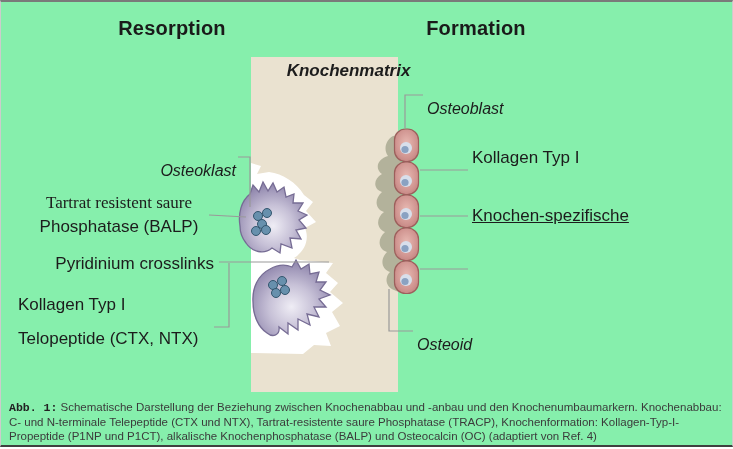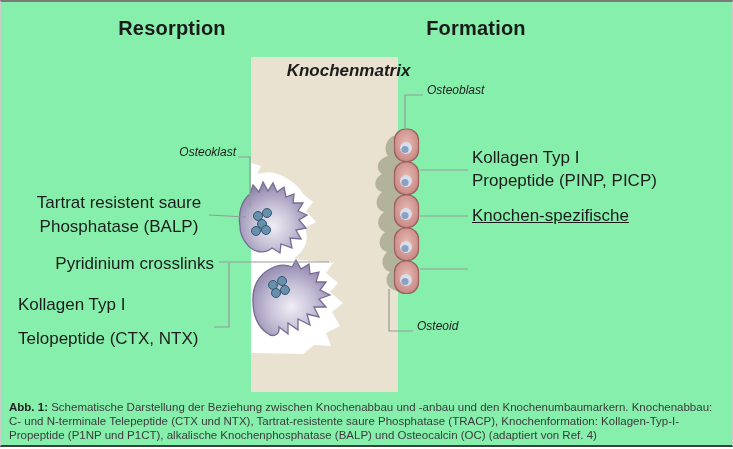--- a/index.html
+++ b/index.html
@@ -13,27 +13,27 @@
     border-bottom:2px solid #3f3f3f;
     border-left:1px solid #cccccc;
     border-right:1px solid #cccccc;
     overflow:hidden;
     color:#1c1c1c;
   }
   #diagram-svg{position:absolute;left:0;top:0;}
   .lbl{position:absolute;white-space:nowrap;}
   .title{font-size:20px;font-weight:700;text-align:center;letter-spacing:.2px;color:#1a1a1a;}
   .marker{font-size:17px;line-height:24px;color:#1c1c1c;}
-  .ital{font-style:italic;font-size:12px;color:#1c1c1c;}
+  .ital{font-style:italic;font-size:16px;color:#1c1c1c;margin-top:17px;}
   .matrix-lbl{font-style:italic;font-size:17px;font-weight:600;text-align:center;}
   #caption{
     position:absolute;left:8px;top:398px;width:716px;
     font-size:11.5px;line-height:14px;color:#3b3b3b;white-space:normal;
   }
-  #caption b{color:#222;}
+  #caption b{color:#222;font-family:Liberation Mono, monospace;}
 </style>
 </head>
 <body>
 
 <div id="figure">
 
   <svg id="diagram-svg" width="733" height="396" viewBox="0 0 733 396">
     <defs>
       <radialGradient id="oc" cx="50%" cy="62%" r="65%">
         <stop offset="0%" stop-color="#efedf5"></stop>
@@ -130,36 +130,35 @@
   </svg>
 
   <div class="lbl title" style="left:56px;top:15px;width:230px;">Resorption</div>
   <div class="lbl title" style="left:360px;top:15px;width:230px;">Formation</div>
 
   <div class="lbl matrix-lbl" style="left:250px;top:59px;width:147px;margin-left:24px;">Knochenmatrix</div>
 
   <div class="lbl ital" style="left:115px;top:143px;width:120px;text-align:right;">Osteoklast</div>
 
   <div class="lbl marker" style="left:18px;top:189px;width:200px;text-align:center;">
-    <span style="display:block;">Tartrat resistent saure</span>
+    <span style="display:block;font-family:Liberation Serif, serif;">Tartrat resistent saure</span>
     <span style="display:block;">Phosphatase (BALP)</span>
   </div>
 
   <div class="lbl marker" style="left:8px;top:250px;width:205px;text-align:right;">Pyridinium crosslinks</div>
 
   <div class="lbl marker" style="left:17px;top:291px;">
     <span style="display:block;">Kollagen Typ I</span>
     <span style="display:block;margin-top:10px;">Telopeptide (CTX, NTX)</span>
   </div>
 
   <div class="lbl ital" style="left:426px;top:81px;">Osteoblast</div>
 
   <div class="lbl marker" style="left:471px;top:144px;line-height:23px;">
     <span style="display:block;">Kollagen Typ I</span>
-    <span style="display:block;">Propeptide (PINP, PICP)</span>
   </div>
 
   <div class="lbl marker" style="left:471px;top:202px;line-height:23px;">
     <span style="display:block;text-decoration:underline;">Knochen-spezifische</span>
   </div>
 
 
   <div class="lbl ital" style="left:416px;top:317px;">Osteoid</div>
 
   <div id="caption"><b>Abb. 1:</b><span> Schematische Darstellung der Beziehung zwischen Knochenabbau und -anbau und den Knochenumbaumarkern. Knochenabbau: C- und N-terminale Telepeptide (CTX und NTX), Tartrat-resistente saure Phosphatase (TRACP), Knochenformation: Kollagen-Typ-I-Propeptide (P1NP und P1CT), alkalische Knochenphosphatase (BALP) und Osteocalcin (OC) (adaptiert von Ref. 4)</span></div>

